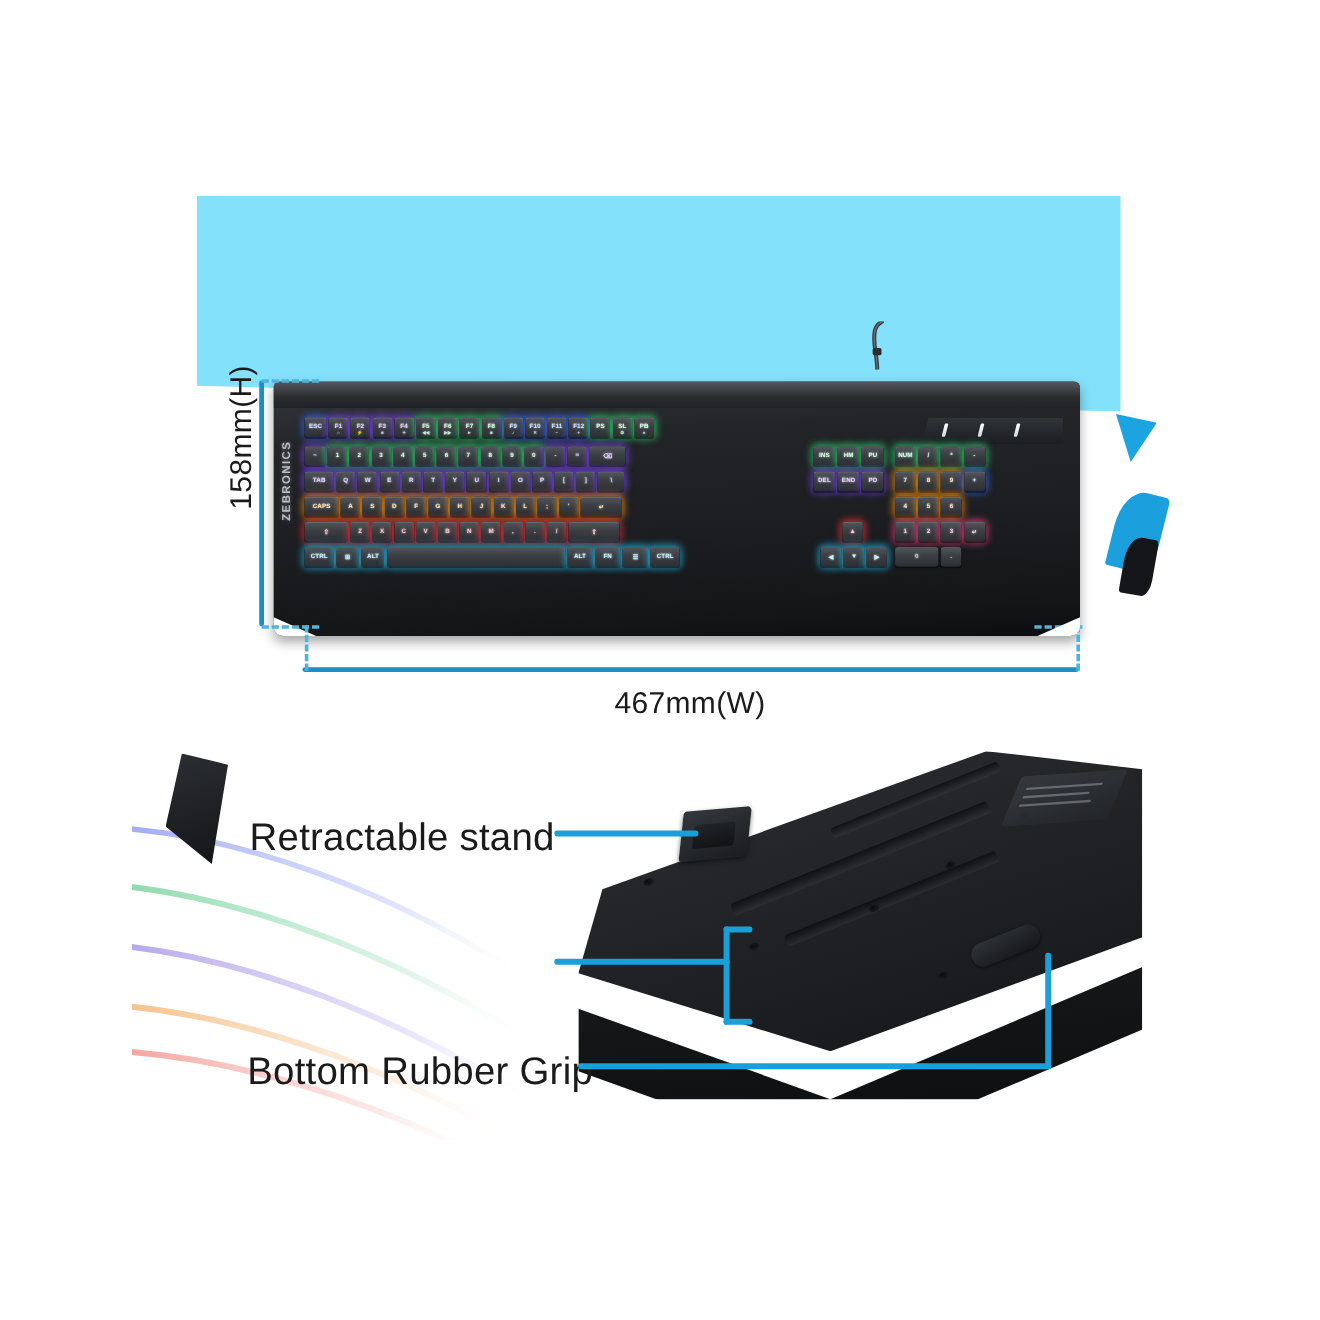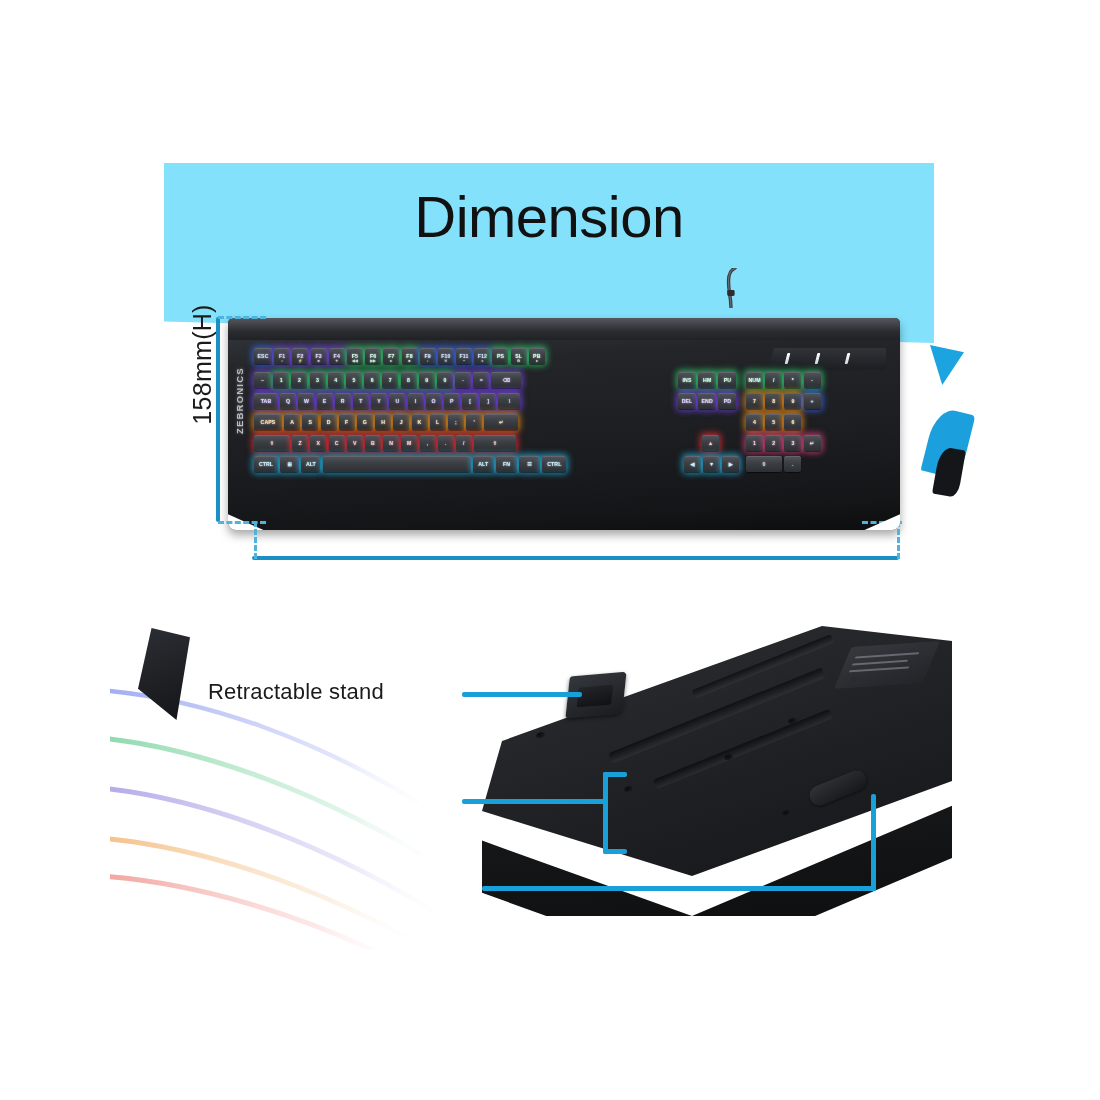--- a/index.html
+++ b/index.html
@@ -251,21 +251,21 @@
   .swoosh-layer {
     position: absolute;
     left: 110px; top: 620px;
     width: 460px; height: 330px;
     overflow: hidden;
     pointer-events: none;
   }
 
   .callout {
     position: absolute;
-    font-size: 22px;
+    font-size: 32px;
     color: #1b1b1b;
     letter-spacing: .2px;
     white-space: nowrap;
   }
   .co-1 { left: 208px; top: 679px; }
   .co-2 { left: 208px; top: 786px; }
   .co-3 { left: 206px; top: 874px; }
 
   .lead { position: absolute; background: #1aa0d8; border-radius: 2px; }
   .lead-h { height: 5px; }
@@ -357,21 +357,20 @@
     clip-path: polygon(26% 0, 100% 10%, 74% 100%, 0 66%);
     border-radius: 3px;
   }
 </style>
 </head>
 <body>
 
 <div id="stage">
 
   <div class="cyan-panel"></div>
-  <div class="title">Dimension</div>
 
   <div class="accent-blob-a"></div>
   <div class="accent-blob-b"></div>
   <div class="accent-blob-c"></div>
 
   <div class="kb-wrap">
 
     <svg class="kb-cable" viewBox="0 0 14 40">
       <path d="M7 40 C7 26 3 20 5 8 C6 3 9 1 11 0" stroke="#3a3d42" stroke-width="3.4" fill="none" stroke-linecap="round"></path>
       <path d="M7 40 C7 26 3 20 5 8 C6 3 9 1 11 0" stroke="#6a6e75" stroke-width="1.1" fill="none" stroke-linecap="round"></path>
@@ -755,20 +754,21 @@
   <div class="dim-line-v"></div>
   <div class="dim-line-h"></div>
 
   <div class="dash-h" style="left:218px; top:316px; width:48px;"></div>
   <div class="dash-h" style="left:218px; top:521px; width:48px;"></div>
   <div class="dash-v" style="left:254px; top:521px; height:38px;"></div>
   <div class="dash-v" style="left:897px; top:521px; height:38px;"></div>
   <div class="dash-h" style="left:862px; top:521px; width:40px;"></div>
 
   <div class="dim-label-v">158mm(H)</div>
+  <div class="dim-label-h">467mm(W)</div>
 
   <div class="swoosh-layer">
     <svg width="460" height="330" viewBox="0 0 460 330">
       <defs>
         <linearGradient id="sw1" x1="0" y1="0" x2="1" y2="0">
           <stop offset="0%" stop-color="#8e9bf0" stop-opacity=".85"></stop>
           <stop offset="70%" stop-color="#aab6f5" stop-opacity=".35"></stop>
           <stop offset="100%" stop-color="#ffffff" stop-opacity="0"></stop>
         </linearGradient>
         <linearGradient id="sw2" x1="0" y1="0" x2="1" y2="0">
@@ -825,16 +825,17 @@
   </div>
 
   <div class="callout co-1">Retractable stand</div>
   <div class="lead lead-h" style="left:462px; top:692px; width:120px;"></div>
 
   <div class="lead lead-h" style="left:462px; top:799px; width:146px;"></div>
   <div class="lead lead-v" style="left:603px; top:772px; height:82px;"></div>
   <div class="lead lead-h" style="left:603px; top:772px; width:24px;"></div>
   <div class="lead lead-h" style="left:603px; top:849px; width:24px;"></div>
 
+  <div class="callout co-3">Bottom Rubber Grip</div>
   <div class="lead lead-h" style="left:482px; top:886px; width:394px;"></div>
   <div class="lead lead-v" style="left:871px; top:794px; height:97px;"></div>
 
 </div>
 
 </body></html>

